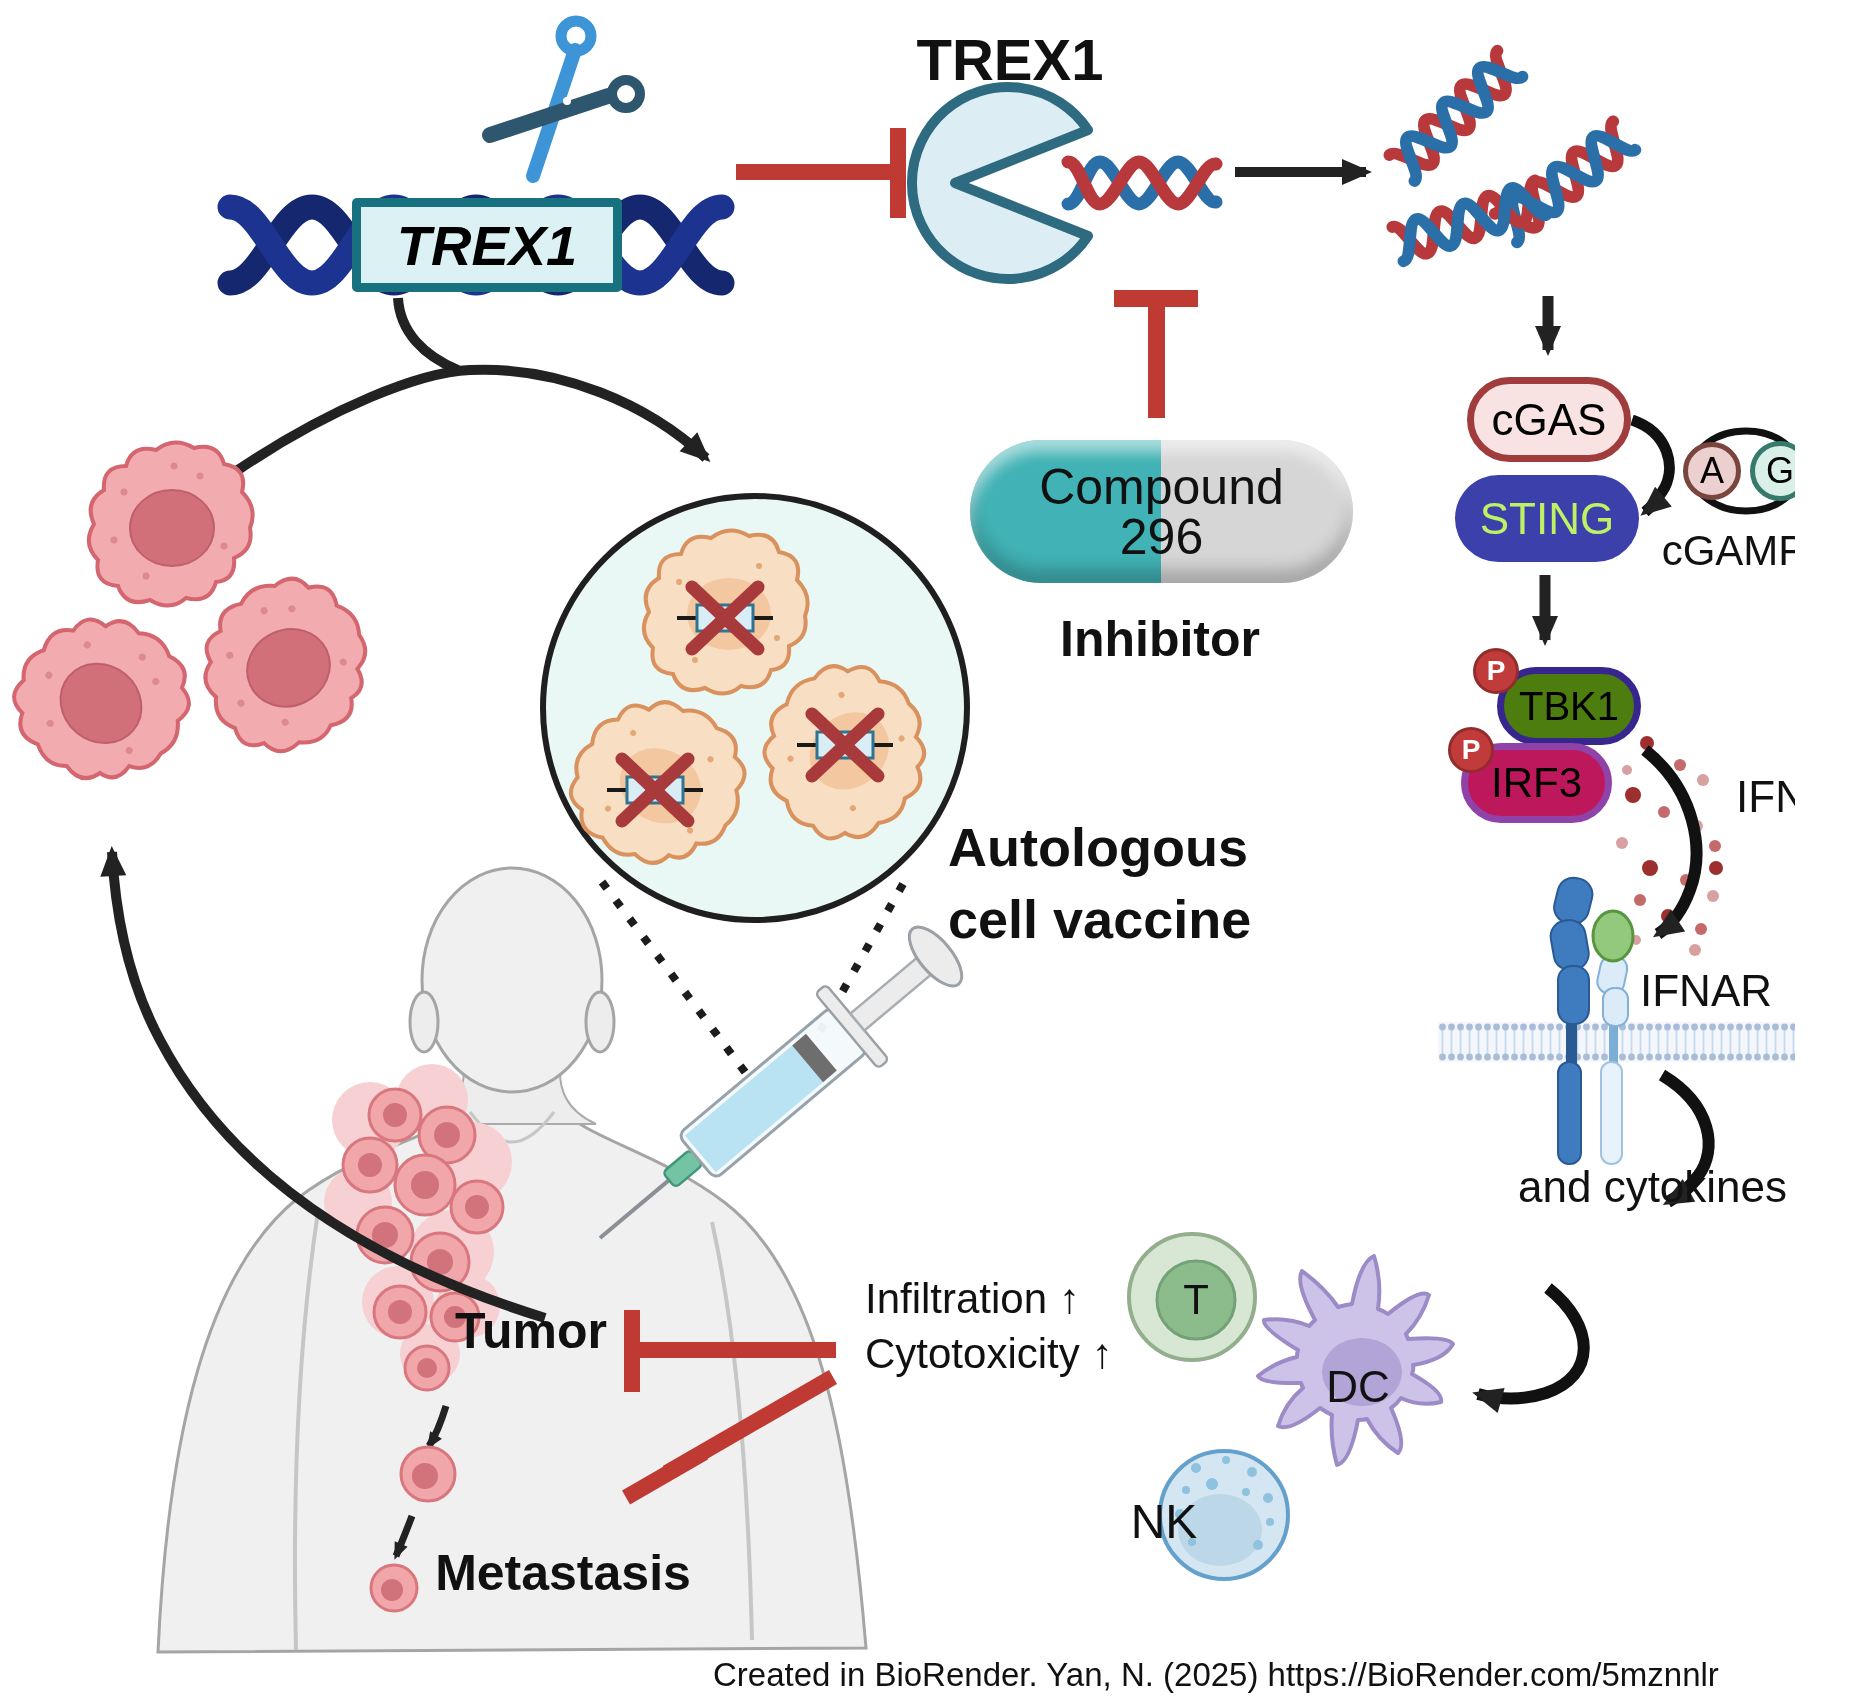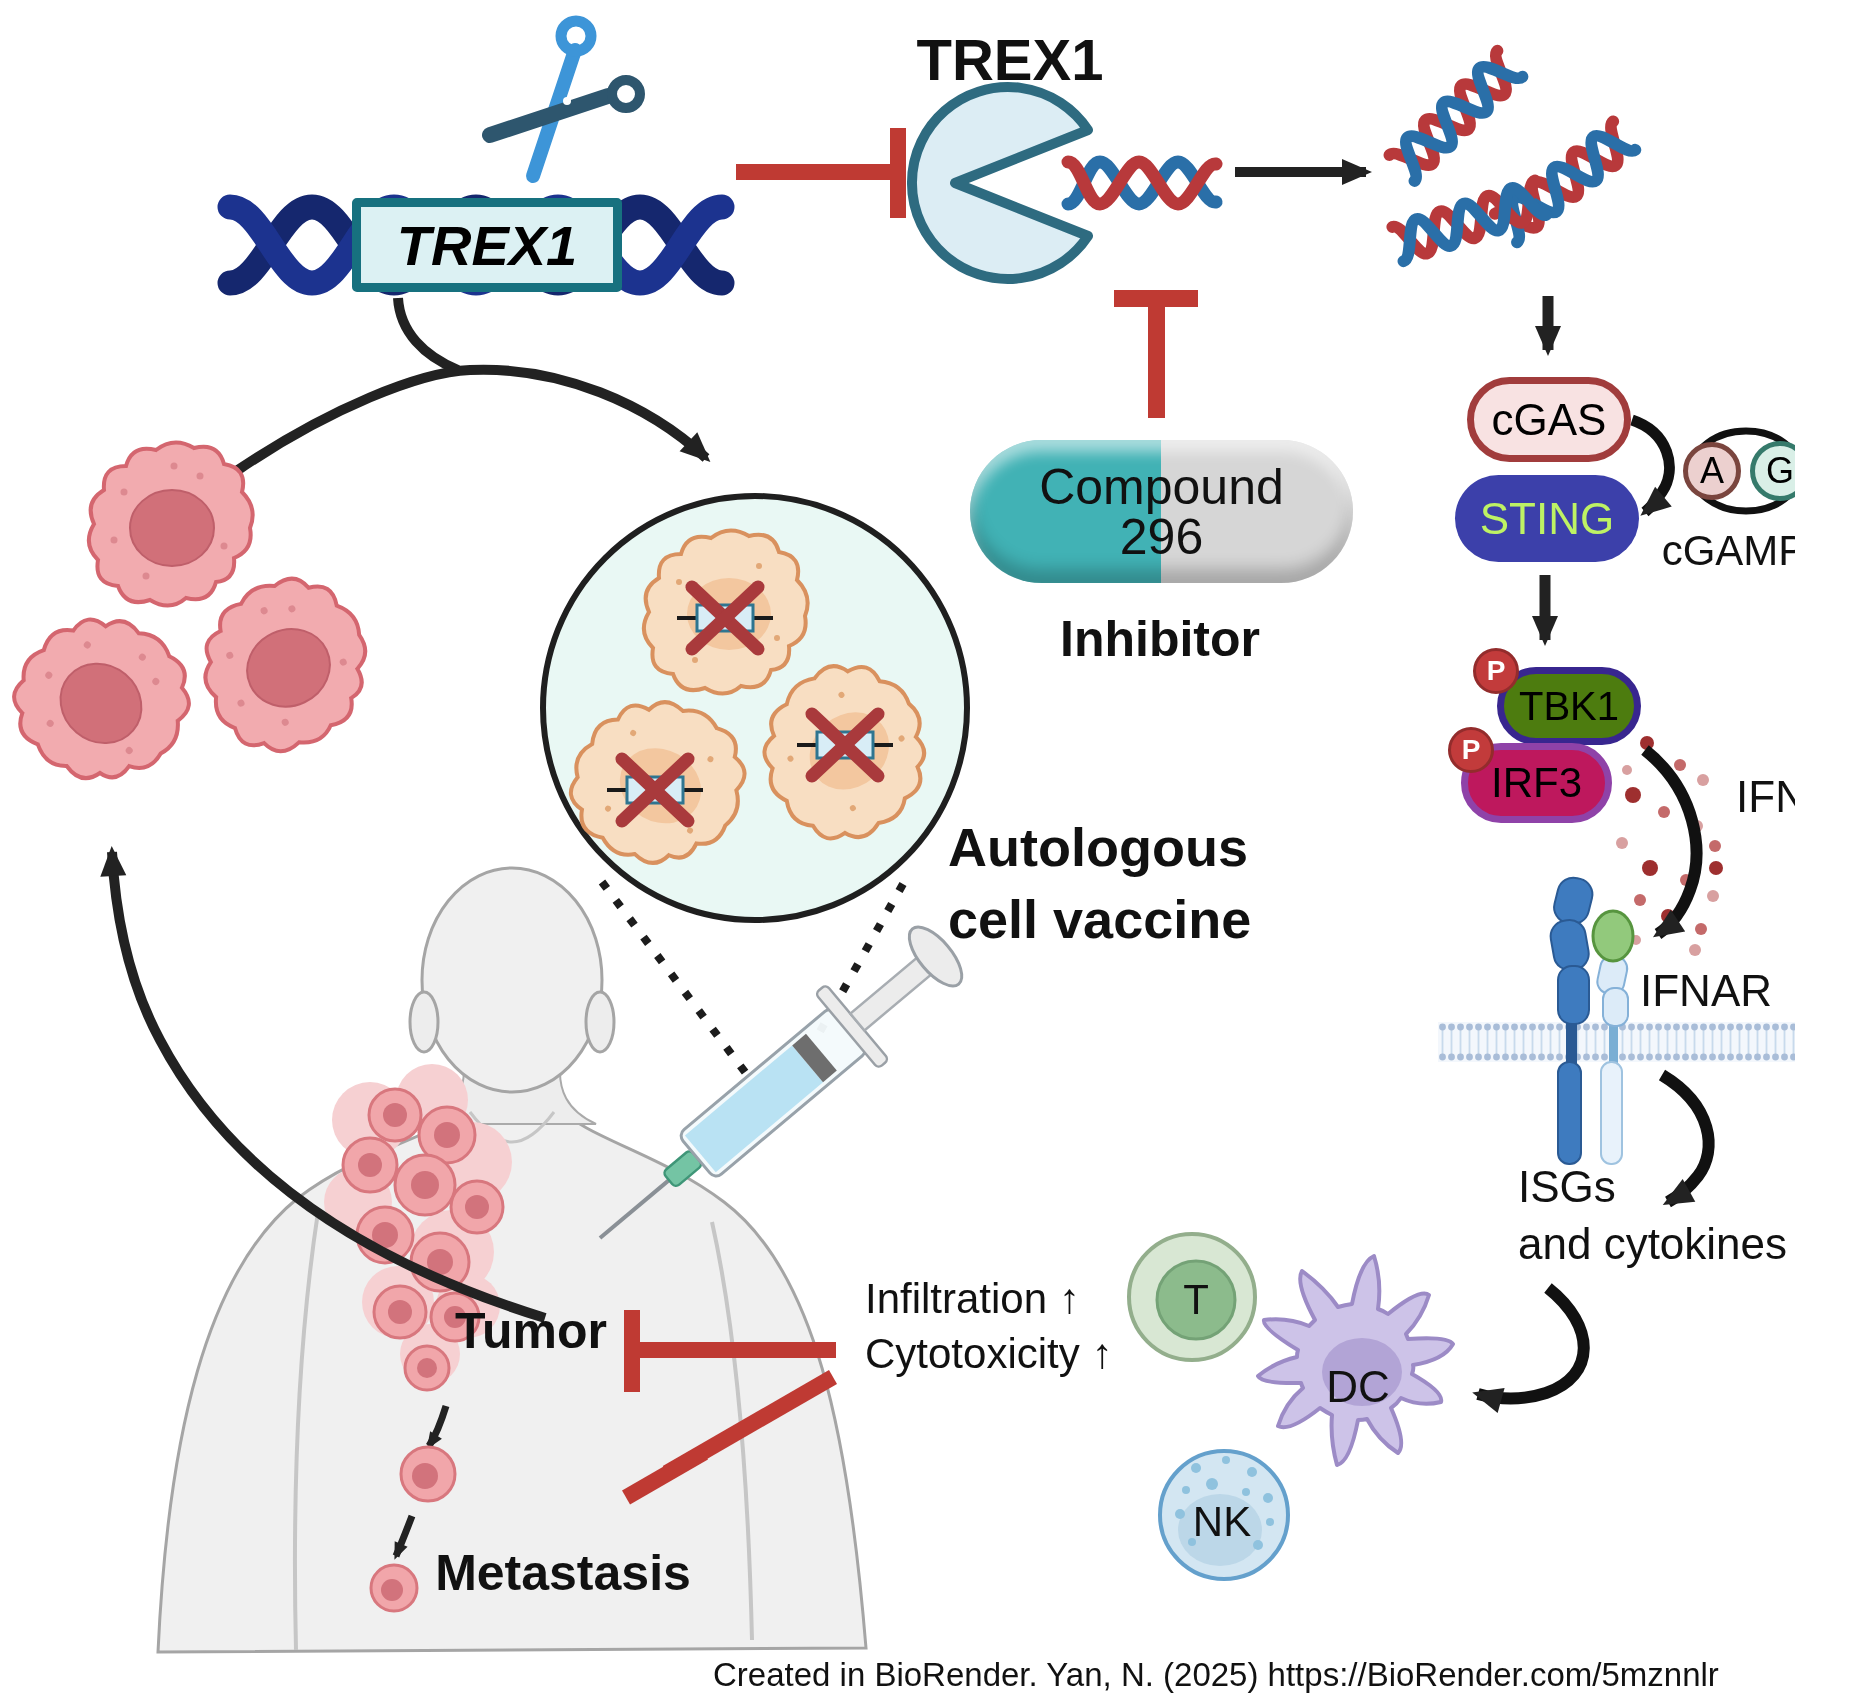--- a/index.html
+++ b/index.html
@@ -366,27 +366,26 @@
       <span>P</span>
     </div>
 <div class="pill pbadge" id="p2">
       <span>P</span>
     </div>
 
 <div class="lbl ctr" style="left:1785px;top:797px;font-size:44px;">IFN-I</div>
 <div class="lbl ctr" style="left:1706px;top:991px;font-size:44px;">IFNAR</div>
 
 <div class="lbl" style="left:1518px;top:1158px;font-size:44px;line-height:1.3;">
-  <div>ISGs</div>
   <div>and cytokines</div>
 </div>
 
 <div class="lbl ctr" style="left:1196px;top:1300px;font-size:42px;">T</div>
 <div class="lbl ctr" style="left:1358px;top:1387px;font-size:44px;">DC</div>
-<div class="lbl ctr" style="left:1222px;top:1522px;font-size:42px;text-align:center;">NK</div>
+<div class="lbl ctr" style="left:1164px;top:1522px;font-size:48px;text-align:center;">NK</div>
 
 <div class="lbl" style="left:865px;top:1272px;font-size:42px;line-height:1.3;">
   <div>Infiltration ↑</div>
   <div>Cytotoxicity ↑</div>
 </div>
 
 <div class="lbl ctr b" style="left:531px;top:1332px;font-size:50px;">Tumor</div>
 <div class="lbl ctr b" style="left:563px;top:1574px;font-size:50px;">Metastasis</div>
 
 <div class="lbl" style="left:713px;top:1656px;font-size:33px;">Created in BioRender. Yan, N. (2025) https://BioRender.com/5mznnlr</div>

